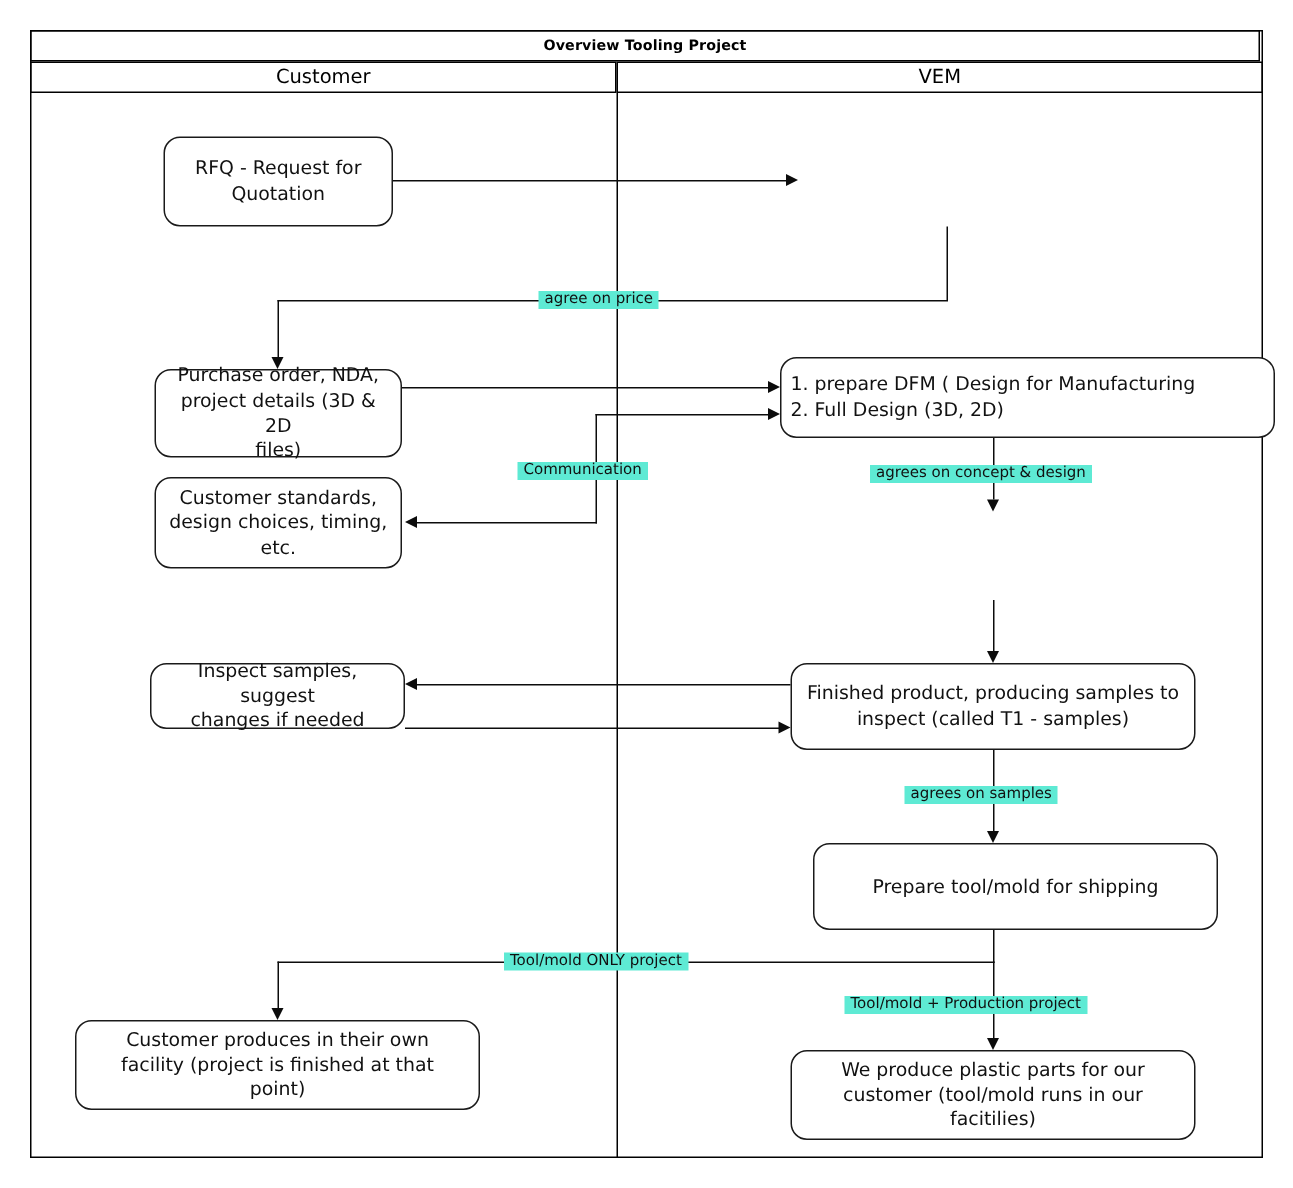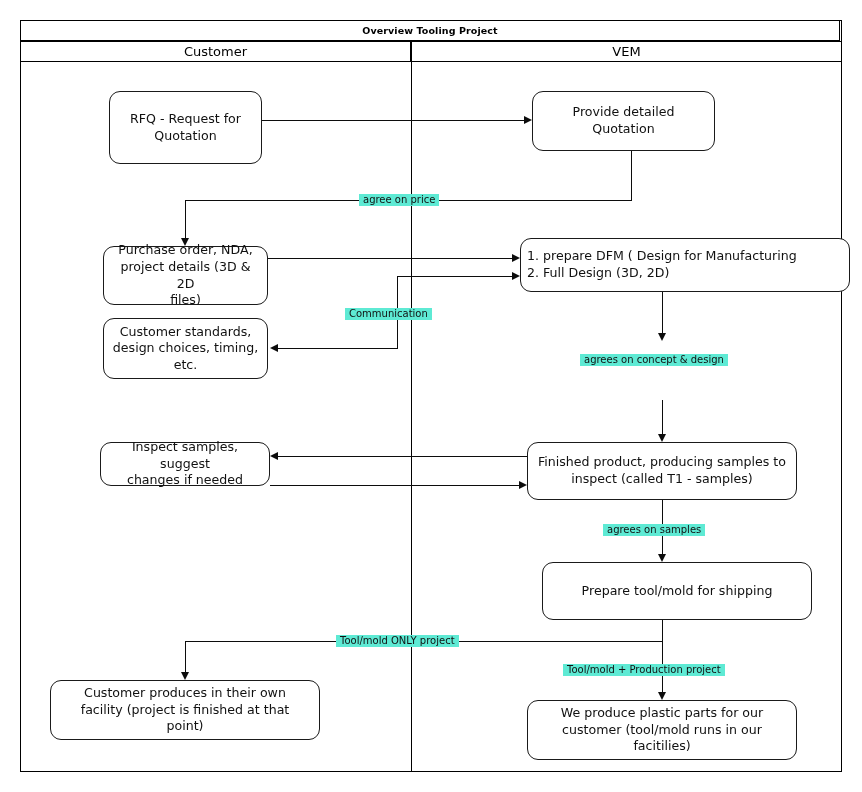--- a/index.html
+++ b/index.html
@@ -139,28 +139,25 @@
 <body>
 
 <div id="canvas">
 
   <div class="frame" id="pool-outer"></div>
   <div class="frame" id="pool-title">Overview Tooling Project</div>
   <div class="frame" id="lane-head-customer">Customer</div>
   <div class="frame" id="lane-head-vem">VEM</div>
   <div id="lane-divider"></div>
 
-  <div class="node" style="left:109px; top:91px; width:153px; height:73px;">
+  <div class="node" style="left:109px; top:91px; width:153px; height:60px;">
     <span>RFQ - Request for
 Quotation</span>
   </div>
 
-  <div class="node" style="left:532px; top:91px; width:183px; height:60px;">
-    <span>Provide detailed Quotation</span>
-  </div>
 
   <div class="node" style="left:103px; top:246px; width:165px; height:59px;">
     <span>Purchase order, NDA,
 project details (3D &amp; 2D
 files)</span>
   </div>
 
   <div class="node" style="left:103px; top:318px; width:165px; height:61px;">
     <span>Customer standards,
 design choices, timing,
@@ -213,21 +210,21 @@
 
   <div class="ln lnh" style="left:397px; top:276px; width:119px;"></div>
   <div class="arrow ar-right" style="left:512px; top:272px;"></div>
   <div class="ln lnv" style="left:397px; top:276px; height:73px;"></div>
   <div class="ln lnh" style="left:278px; top:348px; width:120px;"></div>
   <div class="arrow ar-left" style="left:270px; top:344px;"></div>
   <div class="edge-label" style="left:345px; top:308px;">Communication</div>
 
   <div class="ln lnv" style="left:662px; top:292px; width:1.1px; height:41px;"></div>
   <div class="arrow ar-down" style="left:658px; top:333px;"></div>
-  <div class="edge-label" style="left:580px; top:310px;margin-top:44px;">agrees on concept &amp; design</div>
+  <div class="edge-label" style="left:580px; top:310px;">agrees on concept &amp; design</div>
 
   <div class="ln lnv" style="left:662px; top:400px; width:1.1px; height:34px;"></div>
   <div class="arrow ar-down" style="left:658px; top:434px;"></div>
 
   <div class="ln lnh" style="left:278px; top:456px; width:249px;"></div>
   <div class="arrow ar-left" style="left:270px; top:452px;"></div>
 
   <div class="ln lnh" style="left:270px; top:485px; width:253px;"></div>
   <div class="arrow ar-right" style="left:519px; top:481px;"></div>
 

